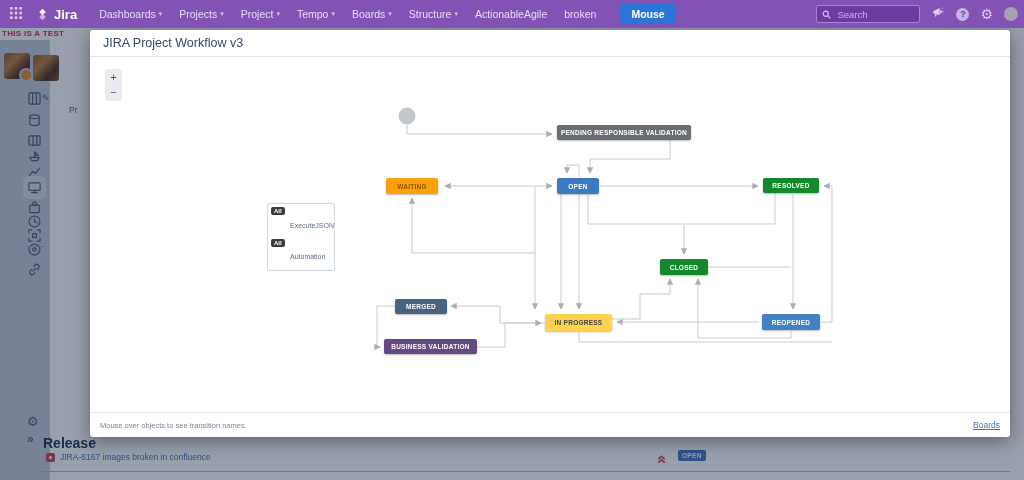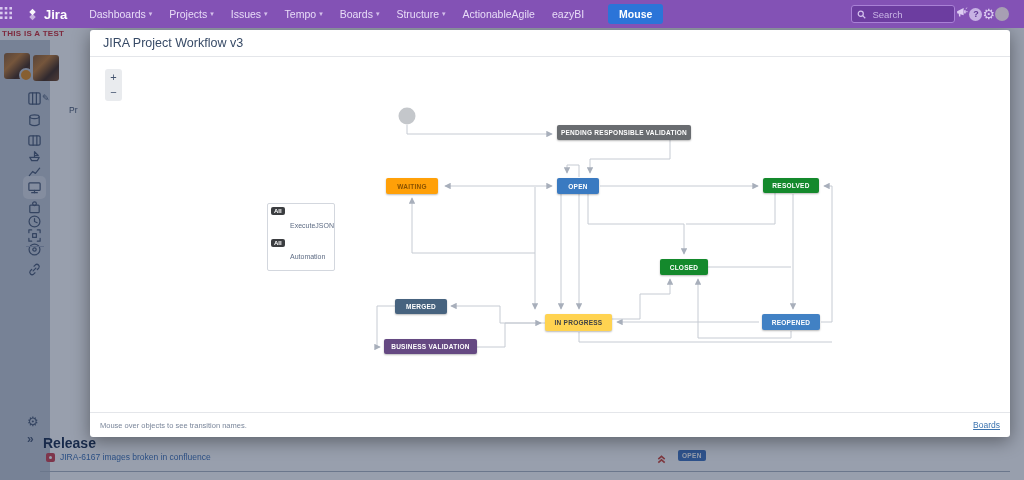--- a/index.html
+++ b/index.html
@@ -2,27 +2,27 @@
 <html><head>
 <meta charset="utf-8">
 <style>
   html,body{margin:0;padding:0;}
   body{width:1024px;height:480px;position:relative;overflow:hidden;
        font-family:"Liberation Sans",sans-serif;background:#fff;
        -webkit-font-smoothing:antialiased;}
   
   .nav{position:absolute;left:0;top:0;width:1024px;height:28px;background:#8352b5;
        display:flex;align-items:center;z-index:20;}
-  .nav-left{display:flex;align-items:center;gap:14px;}
+  .nav-left{display:flex;align-items:center;gap:14px;padding-left:10px;}
   .brand{display:flex;align-items:center;gap:5px;color:#fff;font-size:13px;font-weight:bold;}
   .nav-item{color:#e8dcf8;font-size:10.5px;white-space:nowrap;cursor:pointer;display:flex;align-items:center;gap:3px;}
   .nav-item .chev{font-size:7px;opacity:.8;}
   .create-btn{background:#2b74d8;color:#fff;font-size:10.5px;border-radius:3px;
        padding:4px 11px;margin-left:10px;cursor:pointer;font-weight:bold;}
-  .nav-right{margin-left:auto;display:flex;align-items:center;padding-right:15px;}
+  .nav-right{margin-left:auto;display:flex;align-items:center;gap:11px;padding-right:6px;}
   .search-box{width:92px;height:16px;background:#6c3da0;border:1px solid #a981d6;border-radius:3px;
        display:flex;align-items:center;gap:4px;padding:0 5px;}
   .search-box input{background:transparent;border:none;outline:none;width:64px;
        font-size:9.5px;color:#efe6fb;font-family:"Liberation Sans",sans-serif;}
   .search-box input::placeholder{color:#c9b5e6;}
   .q-circle{width:13px;height:13px;border-radius:50%;background:#c7b2e4;color:#5f3795;
        font-size:9px;font-weight:bold;text-align:center;line-height:13px;}
   .avatar-circle{width:14px;height:14px;border-radius:50%;background:#a79fb3;}
   .gear-glyph{color:#ddcdf2;font-size:14px;line-height:14px;}
   
@@ -98,40 +98,40 @@
     <span id="nav-menu" style="display:flex;align-items:center;gap:17px;margin-left:8px;">
         <span class="nav-item">
           <span>Dashboards</span>
           <span class="chev">▾</span>
         </span>
         <span class="nav-item">
           <span>Projects</span>
           <span class="chev">▾</span>
         </span>
         <span class="nav-item">
-          <span>Issues</span>
+          <span>Project</span>
           <span class="chev">▾</span>
         </span>
         <span class="nav-item">
           <span>Tempo</span>
           <span class="chev">▾</span>
         </span>
         <span class="nav-item">
           <span>Boards</span>
           <span class="chev">▾</span>
         </span>
         <span class="nav-item">
           <span>Structure</span>
           <span class="chev">▾</span>
         </span>
         <span class="nav-item">
           <span>ActionableAgile</span>
         </span>
         <span class="nav-item">
-          <span>eazyBI</span>
+          <span>broken</span>
         </span>
       </span>
     <span class="create-btn">Mouse</span>
   </div>
   <div class="nav-right">
     <span class="search-box">
       <span>
         <svg width="9" height="9" viewBox="0 0 12 12" fill="none" stroke="#d4c2ee" stroke-width="1.6">
           <circle cx="5" cy="5" r="3.4"></circle>
             <line x1="7.6" y1="7.6" x2="11" y2="11"></line>

